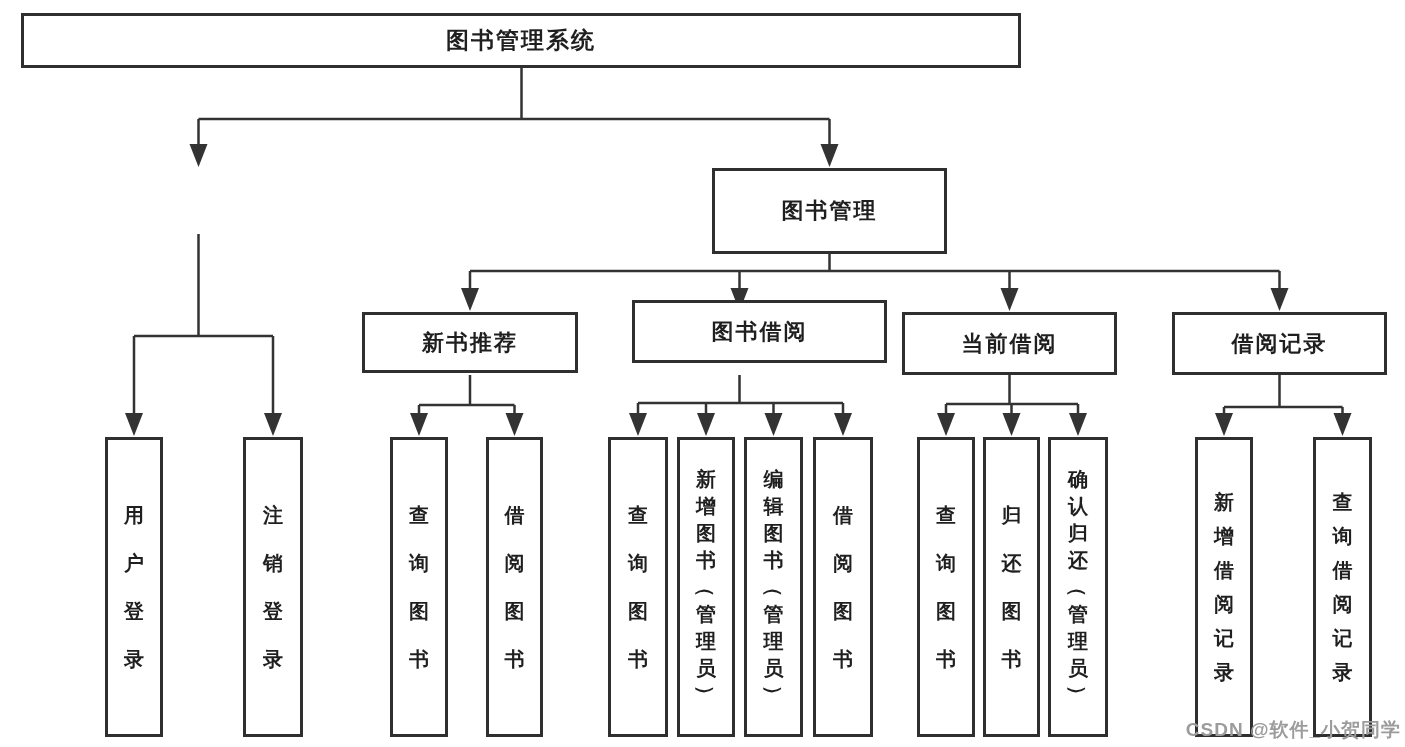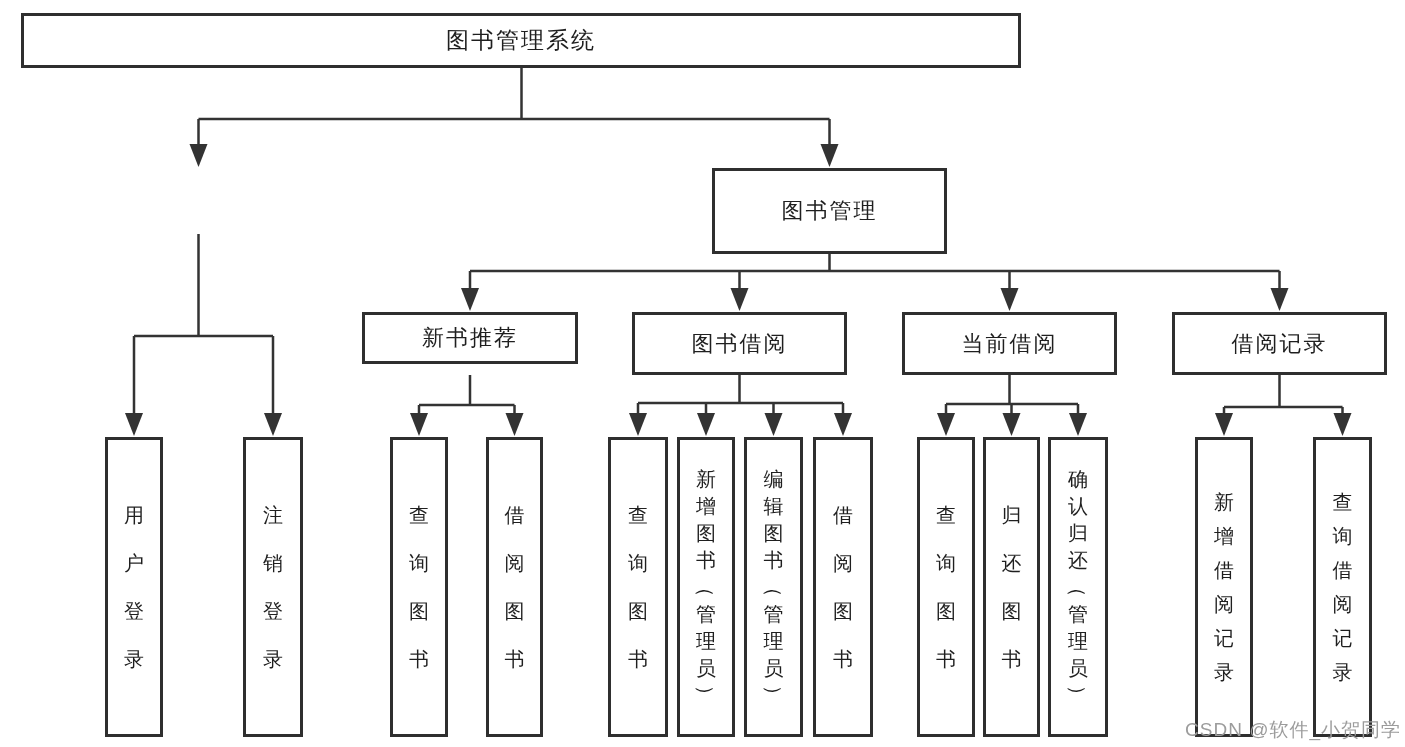--- a/index.html
+++ b/index.html
@@ -10,20 +10,21 @@
     --bg:#ffffff;
   }
   html,body{margin:0;padding:0;background:var(--bg);}
   body{font-family:"Liberation Sans","DejaVu Sans",sans-serif;color:var(--text);}
   #canvas{
     position:relative;
     width:1405px;
     height:747px;
     background:var(--bg);
     overflow:hidden;
+    font-weight:bold;
   }
   #connectors{position:absolute;left:0;top:0;}
   .node{
     position:absolute;
     box-sizing:border-box;
     border:3px solid var(--border);
     background:#fff;
     display:flex;
     align-items:center;
     justify-content:center;
@@ -104,24 +105,24 @@
   </svg>
 
   <div class="node root" style="left:21px;top:13px;width:1000px;height:55px">
     <span class="nlabel">图书管理系统</span>
   </div>
 
   <div class="node" style="left:712px;top:168px;width:235px;height:86px">
     <span class="nlabel">图书管理</span>
   </div>
 
-  <div class="node" style="left:362px;top:312px;width:216px;height:52px">
+  <div class="node" style="left:362px;top:312px;width:216px;height:61px">
     <span class="nlabel">新书推荐</span>
   </div>
-  <div class="node" style="left:632px;top:312px;width:215px;height:63px">
+  <div class="node" style="left:632px;top:300px;width:255px;height:63px">
     <span class="nlabel">图书借阅</span>
   </div>
   <div class="node" style="left:902px;top:312px;width:215px;height:63px">
     <span class="nlabel">当前借阅</span>
   </div>
   <div class="node" style="left:1172px;top:312px;width:215px;height:63px">
     <span class="nlabel">借阅记录</span>
   </div>
 
   <div class="leaf" style="left:105px;width:58px">

